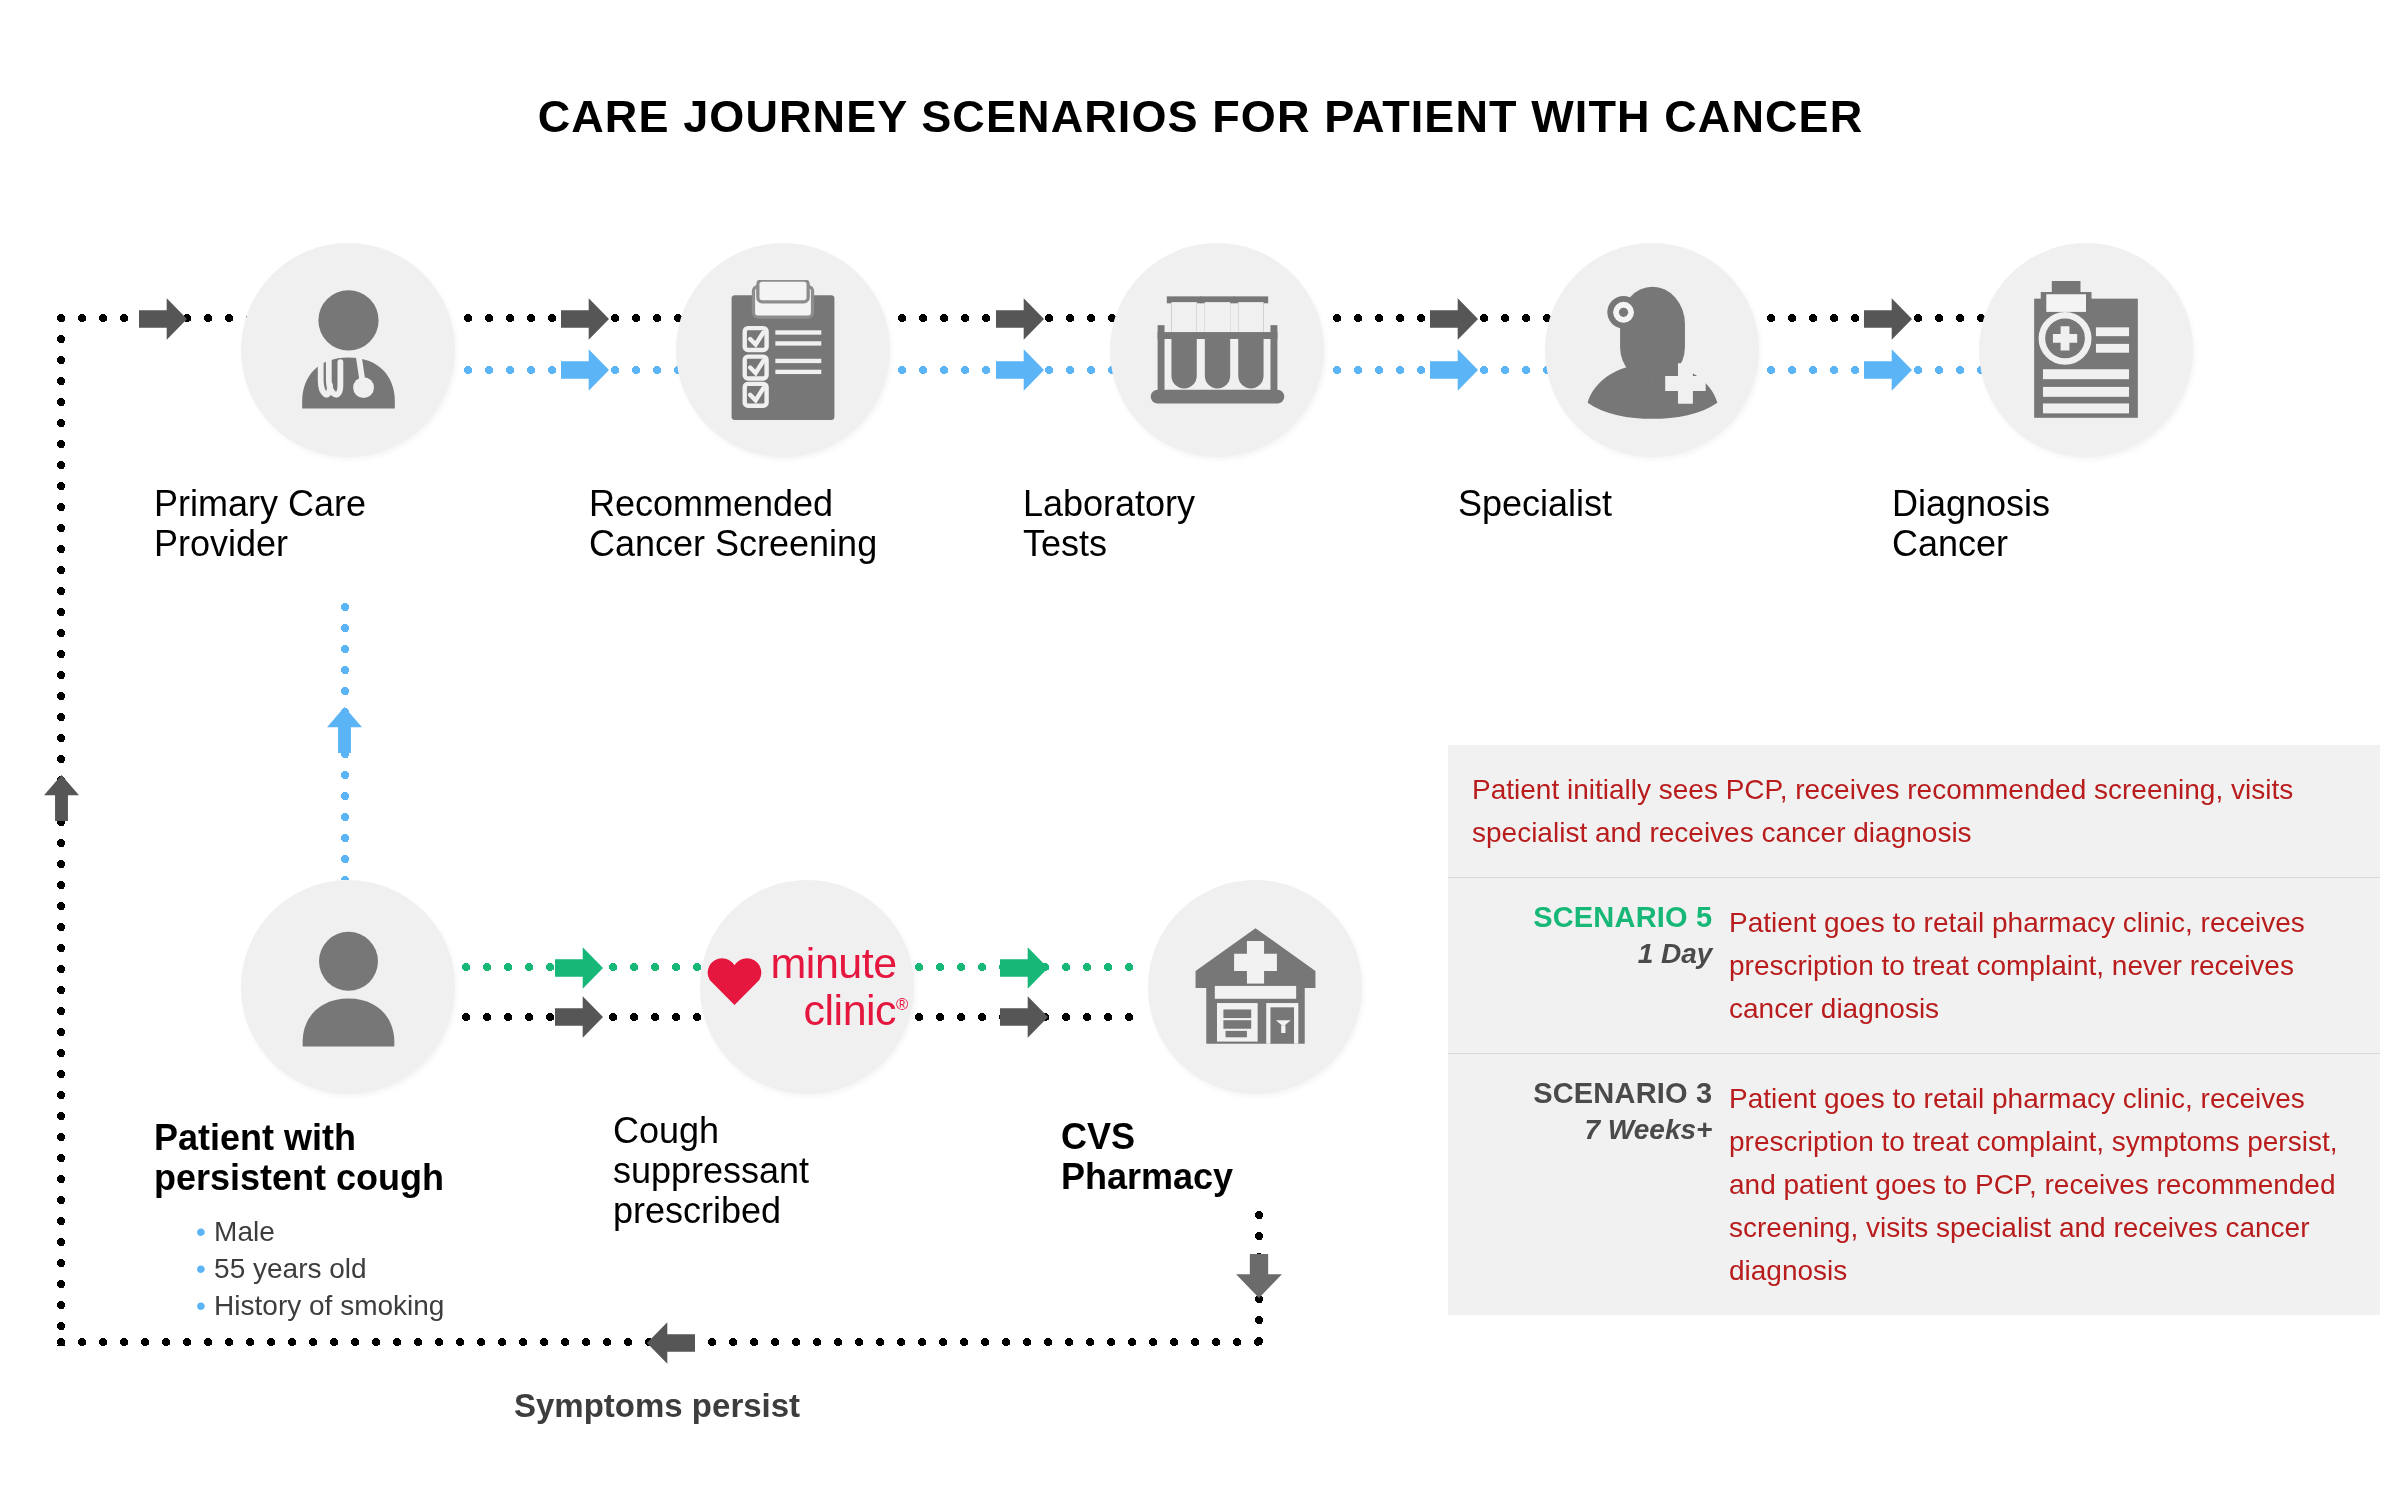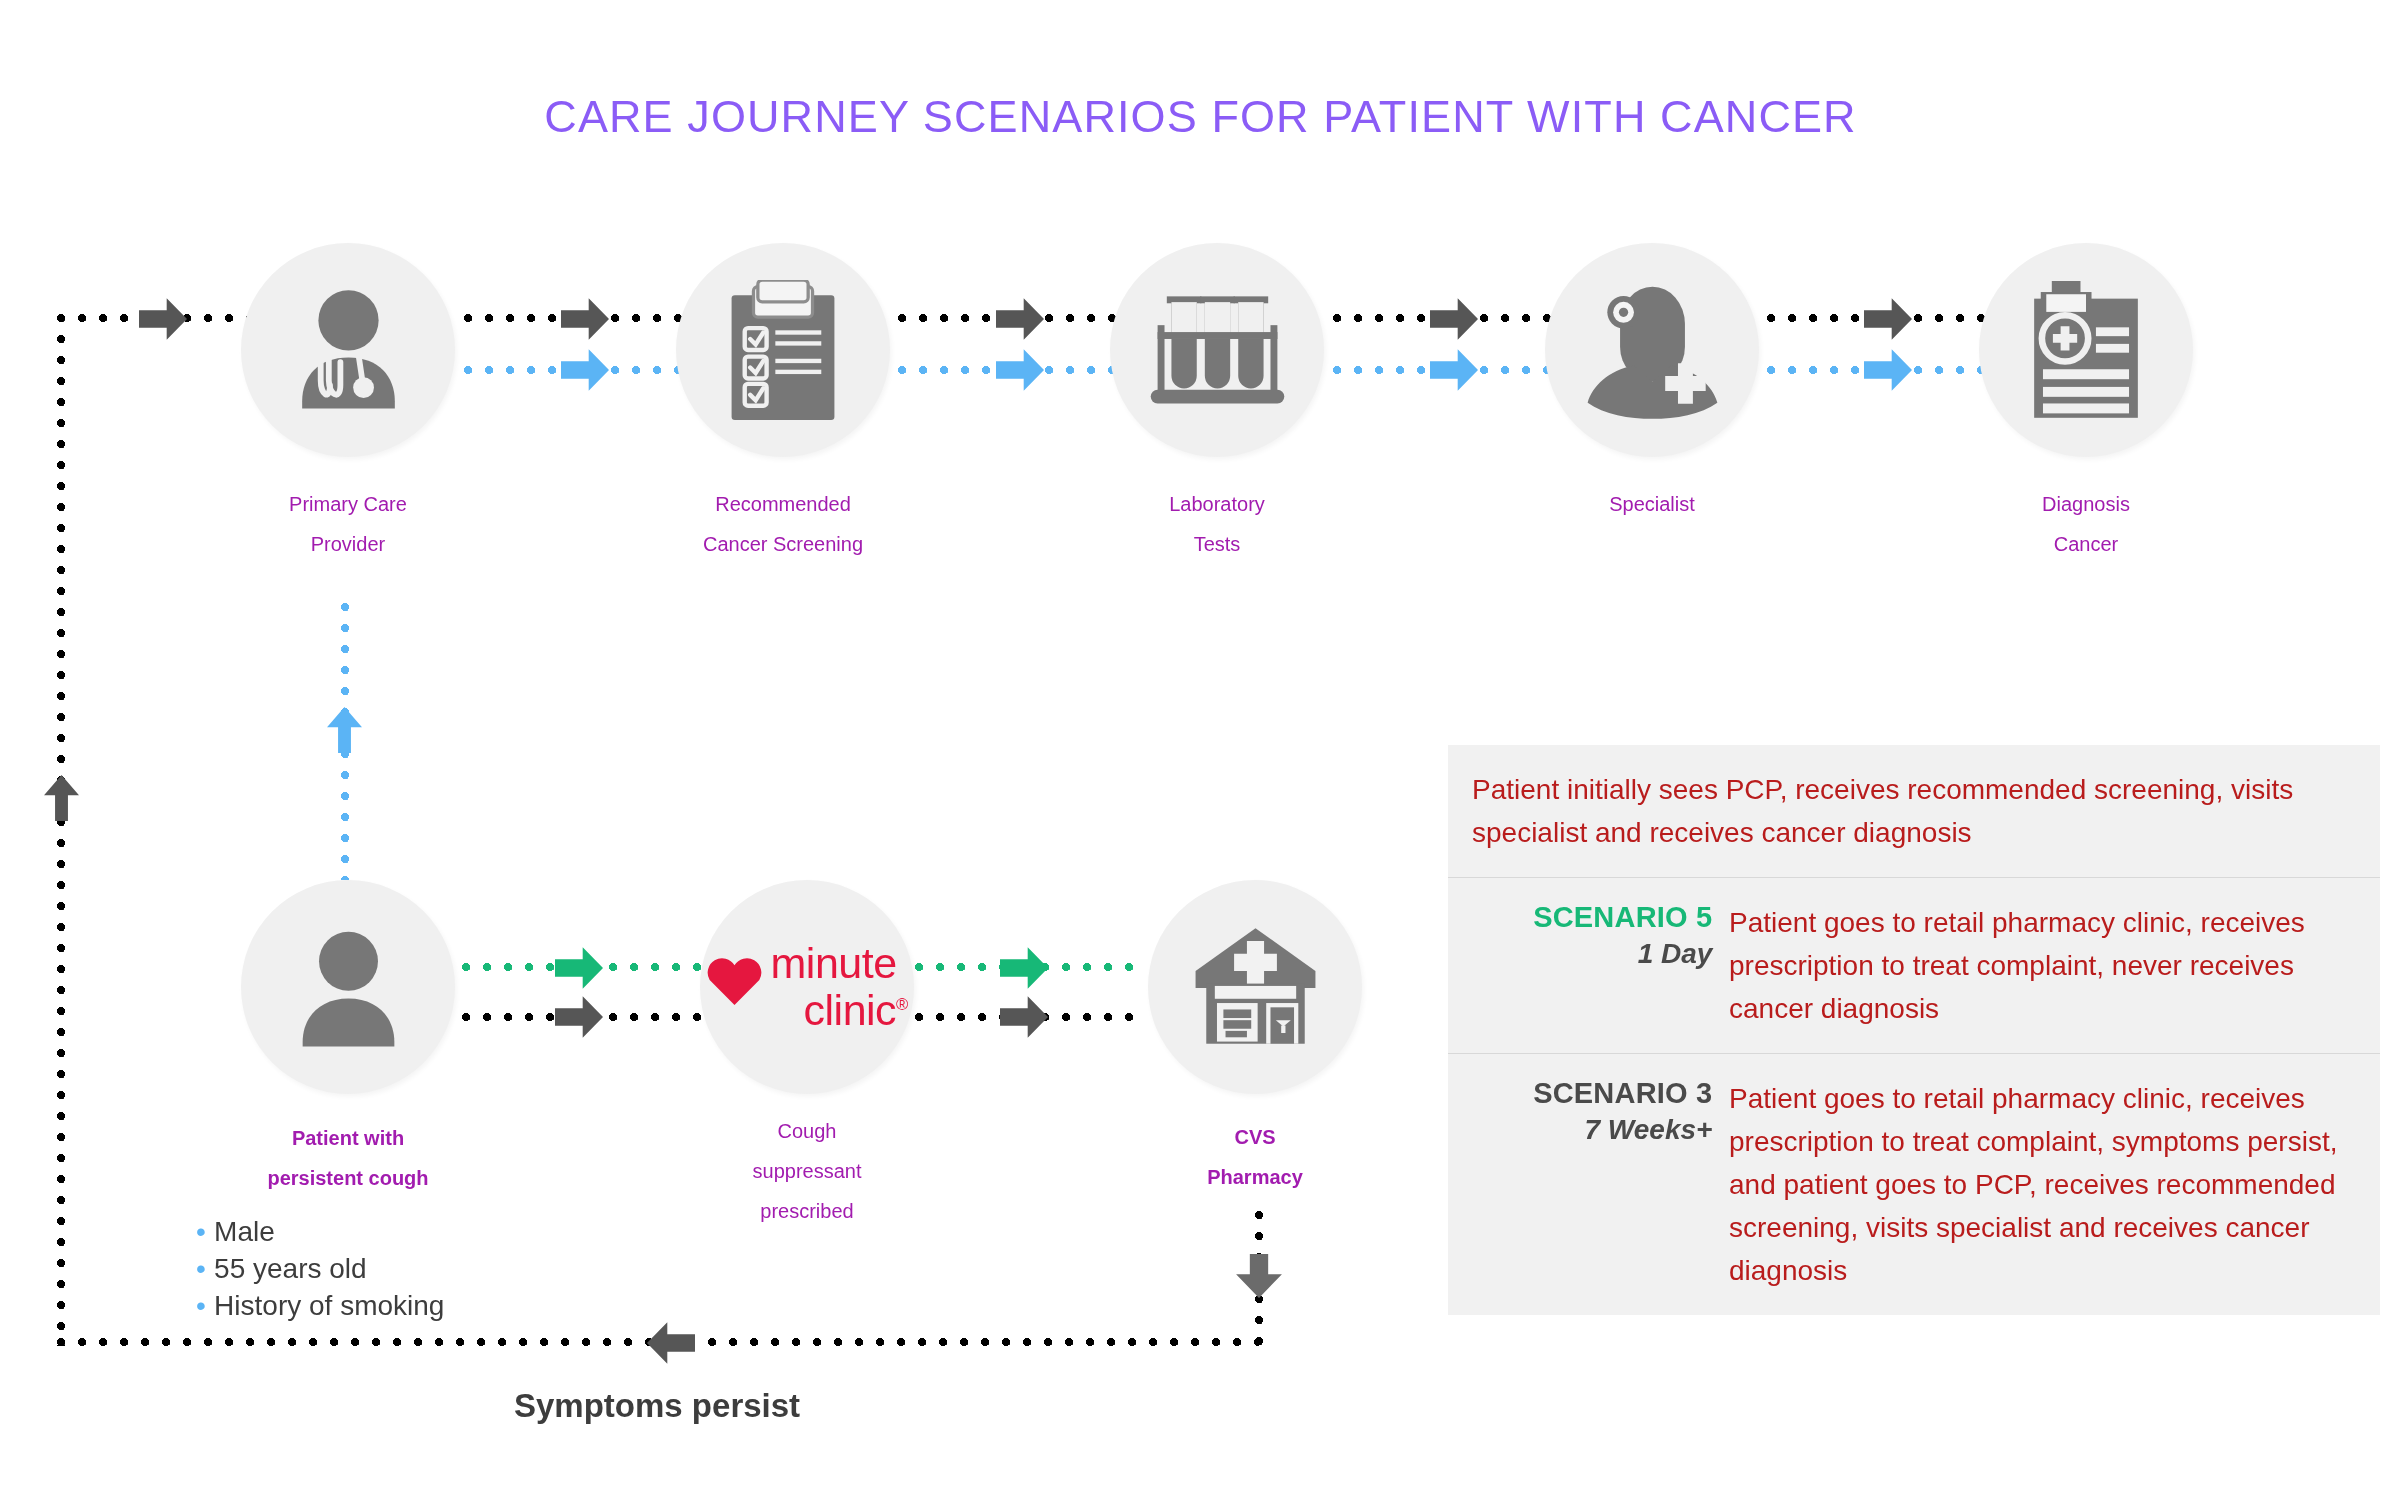--- a/index.html
+++ b/index.html
@@ -21,44 +21,43 @@
 
   
   .title {
     position: absolute;
     top: 91px;
     left: 0;
     width: 2401px;
     text-align: center;
     font-size: 45px;
     letter-spacing: 1.1px;
-    color: #8b5cf6;
-    font-weight: 400;
+    color: #000000;
+    font-weight: 700;
     white-space: nowrap;
   }
 
   
   .node {
     position: absolute;
     width: 214px;
     height: 214px;
     border-radius: 50%;
     background: #f0f0f0;
     box-shadow: 1.8px 2.8px 5.5px rgba(0,0,0,0.045);
     display: flex;
     align-items: center;
     justify-content: center;
   }
   .node svg { display: block; }
 
   .node-label {
     position: absolute;
-    text-align: center;
-    color: #a21caf;
-    font-size: 20px;
+    color: #000000;
+    font-size: 36px;
     line-height: 40px;
     width: 388px;
   }
   .node-label.bold { font-weight: bold; }
 
   
   .dotline-h {
     position: absolute;
     height: 8.3px;
     background-repeat: repeat-x;

